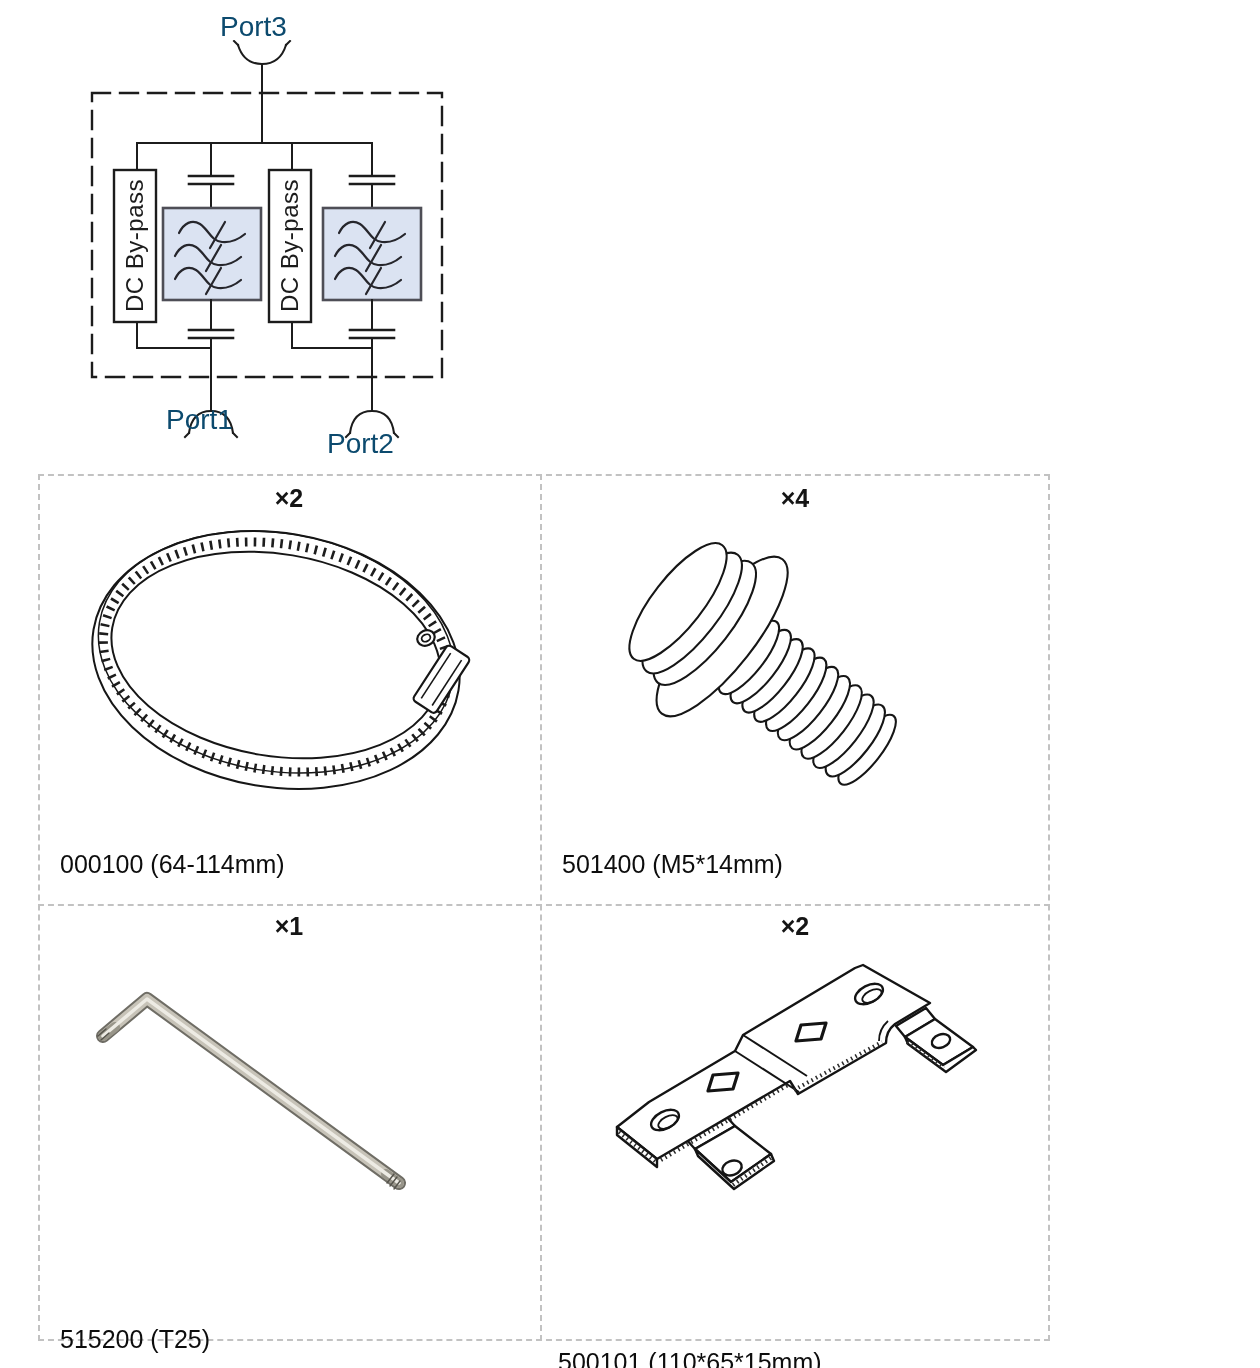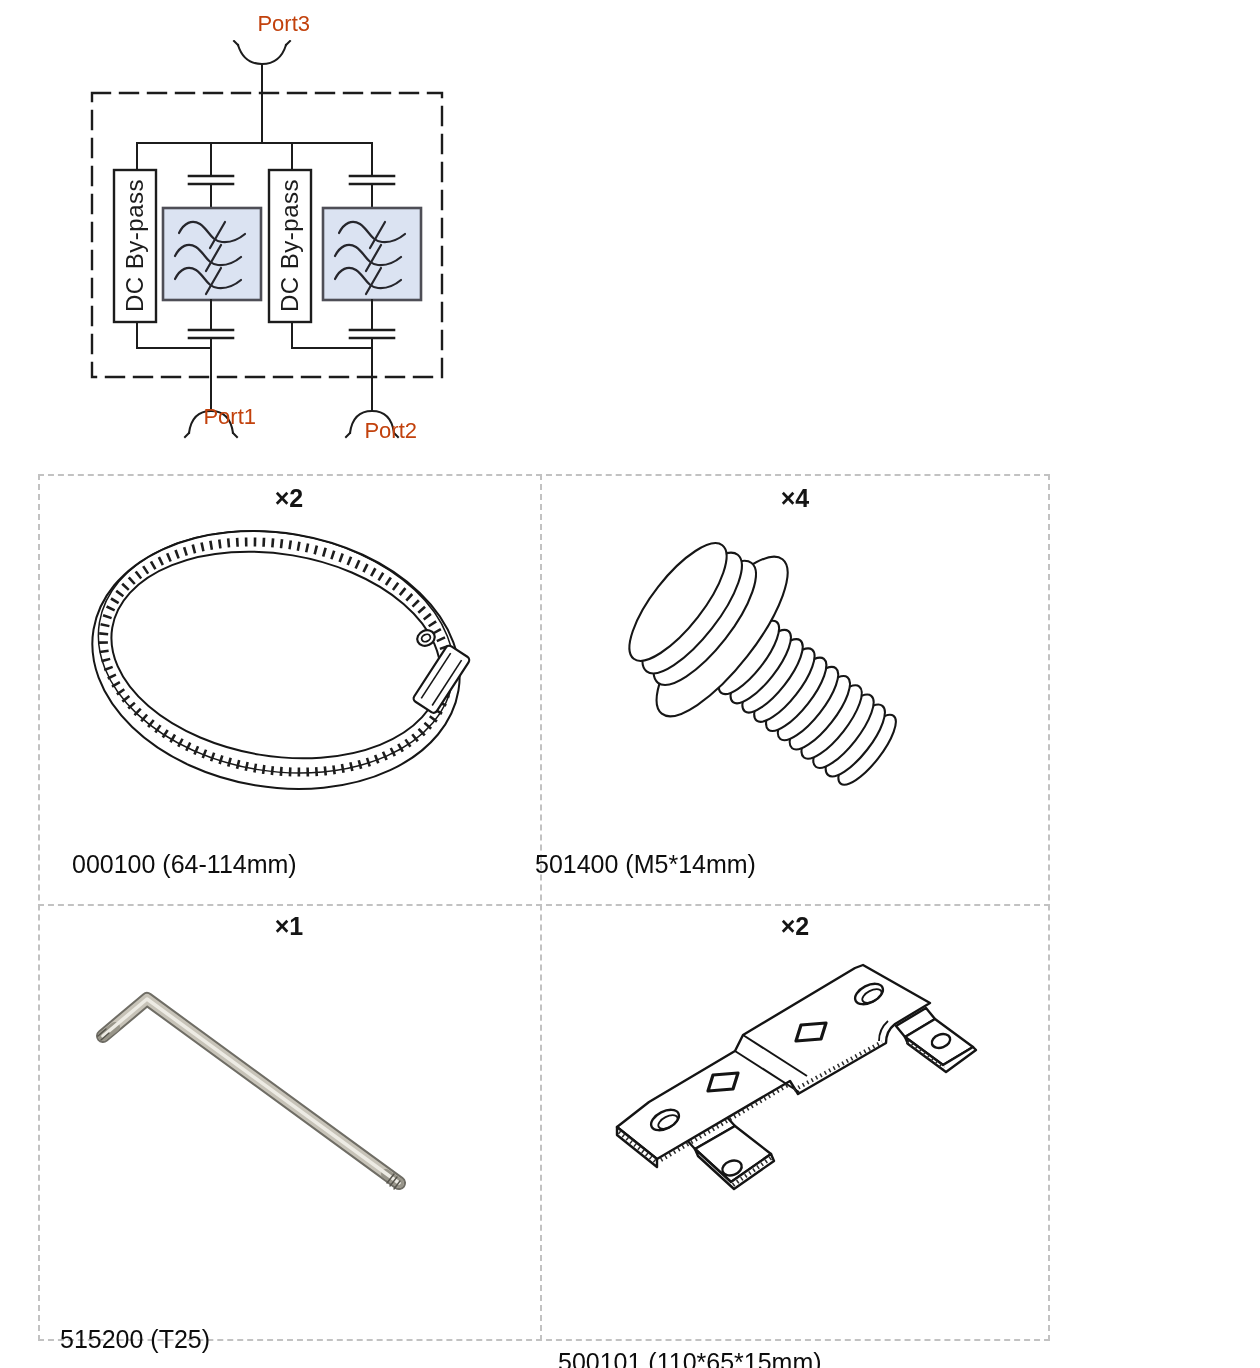--- a/index.html
+++ b/index.html
@@ -2,22 +2,22 @@
 <html><head>
 <meta charset="utf-8">
 <style>
   html,body{margin:0;padding:0;background:#ffffff;}
   #canvas{
     position:relative;width:1260px;height:1368px;background:#ffffff;overflow:hidden;
     font-family:"Liberation Sans","DejaVu Sans",sans-serif;color:#111;
   }
   .abs{position:absolute;}
   .port-label{
-    position:absolute;font-size:22px;font-weight:500;color:#c2410c;
-    width:90px;text-align:right;line-height:1.1;
+    position:absolute;font-size:28px;font-weight:500;color:#0c4a6e;
+    width:90px;text-align:left;line-height:1.1;
   }
   .vtext-box{
     position:absolute;display:flex;align-items:center;justify-content:center;
   }
   .vtext{
     writing-mode:vertical-rl;transform:rotate(180deg);
     font-size:24px;font-weight:500;color:#1c1c1c;white-space:nowrap;letter-spacing:.5px;
   }
   .grid-frame{
     position:absolute;left:38px;top:474px;width:1012px;height:867px;
@@ -129,33 +129,33 @@
   </svg>
 
   <div class="vtext-box" style="left:114px;top:170px;width:42px;height:152px;">
     <span class="vtext">DC By-pass</span>
   </div>
   <div class="vtext-box" style="left:269px;top:170px;width:42px;height:152px;">
     <span class="vtext">DC By-pass</span>
   </div>
 
   <div class="port-label" style="left:166px;top:405px;">Port1</div>
-  <div class="port-label" style="left:327px;top:419px;">Port2</div>
+  <div class="port-label" style="left:327px;top:429px;">Port2</div>
 
   <div class="grid-frame"></div>
   <div class="grid-vdiv"></div>
   <div class="grid-hdiv"></div>
 
   <div class="qty c1 r1">×2</div>
   <div class="qty c2 r1">×4</div>
   <div class="qty c1 r2">×1</div>
   <div class="qty c2 r2">×2</div>
 
-  <div class="part-label" style="left:60px;top:850px;margin-left:12px;">000100 (64-114mm)</div>
-  <div class="part-label" style="left:535px;top:850px;">501400 (M5*14mm)</div>
+  <div class="part-label" style="left:60px;top:850px;">000100 (64-114mm)</div>
+  <div class="part-label" style="left:562px;top:850px;">501400 (M5*14mm)</div>
   <div class="part-label" style="left:60px;top:1280px;margin-top:45px;">515200 (T25)</div>
   <div class="part-label" style="left:558px;top:1348px;">500101 (110*65*15mm)</div>
 
   <svg class="abs" style="left:80px;top:525px;" width="400" height="290" viewBox="80 525 400 290">
     <g stroke="#161616" fill="none">
       <ellipse cx="276" cy="660" rx="185" ry="127" transform="rotate(9.5 276 660)" stroke-width="2"></ellipse>
       <ellipse cx="276" cy="652" rx="179" ry="119" transform="rotate(9.5 276 652)" stroke-width="1.5"></ellipse>
       <ellipse cx="276" cy="655" rx="166" ry="101" transform="rotate(9.5 276 655)" stroke-width="2"></ellipse>
       <ellipse cx="276" cy="657" rx="174" ry="113" transform="rotate(9.5 276 657)" stroke-width="9" stroke-dasharray="2.6 6.2" stroke="#1d1d1d"></ellipse>
       <g transform="rotate(33 441 679)">

